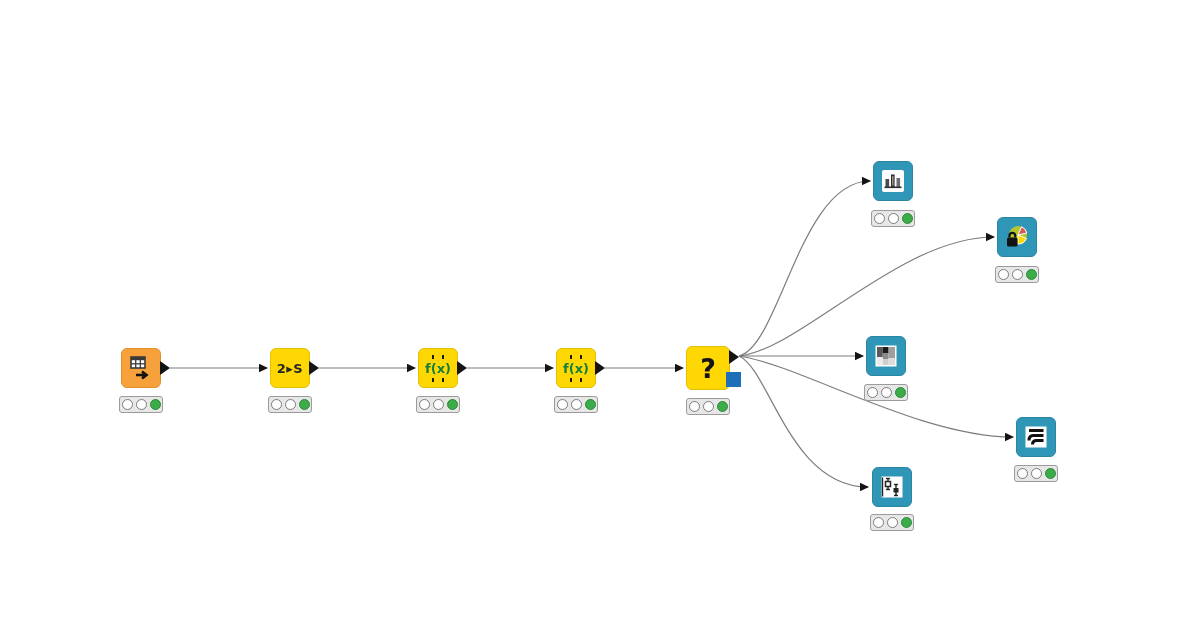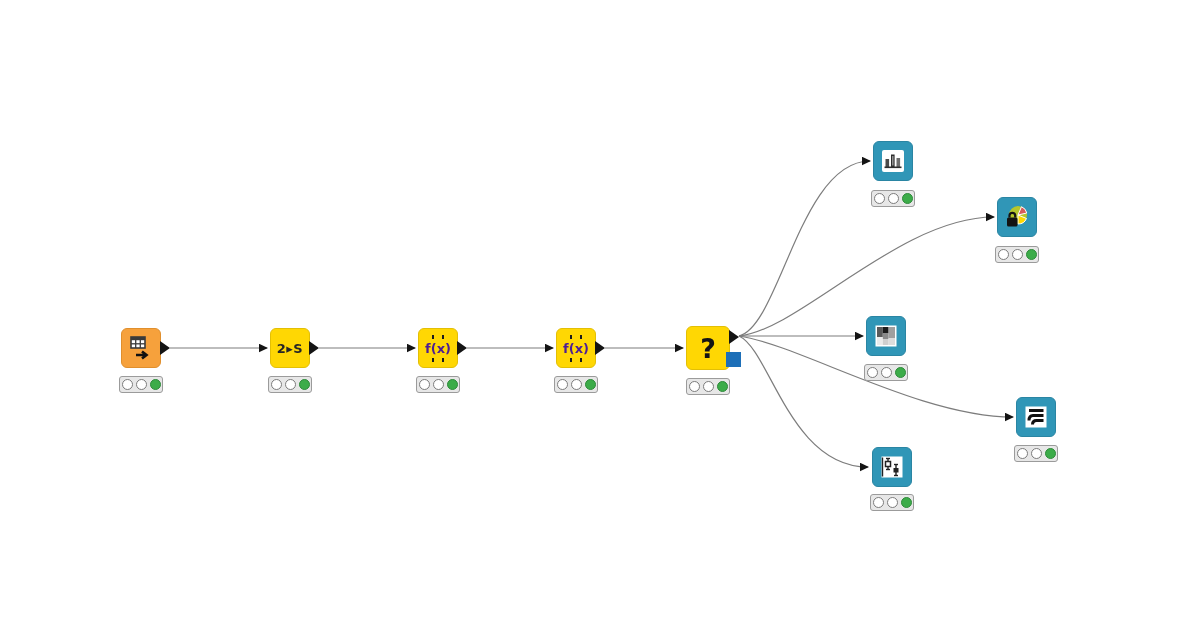--- a/index.html
+++ b/index.html
@@ -1,37 +1,37 @@
 <!DOCTYPE html>
 <html><head>
 <meta charset="utf-8">
 <style>
   html,body{margin:0;padding:0;background:#ffffff;font-family:"DejaVu Sans",sans-serif;}
-  .canvas{position:relative;width:1200px;height:536px;background:#ffffff;overflow:hidden;}
+  .canvas{position:relative;width:1200px;height:536px;background:#ffffff;overflow:hidden;margin-top:20px;}
 
   .wires{position:absolute;left:0;top:0;}
 
   .node{position:absolute;width:40px;height:40px;border-radius:6px;
         display:flex;align-items:center;justify-content:center;box-sizing:border-box;}
   .node.orange{background:#F6A13C;border:1px solid #E08F2D;}
   .node.yellow{background:#FFD703;border:1px solid #E3BF05;}
   .node.teal{background:#3096B7;border:1px solid #2A85A3;}
   .node.big{width:44px;height:44px;}
 
   .out-port{position:absolute;right:-10px;top:50%;margin-top:-7px;width:0;height:0;
             border-top:7px solid transparent;border-bottom:7px solid transparent;
             border-left:10px solid #141414;}
   .out-port.top{top:3px;margin-top:0;}
 
   .blue-port{position:absolute;width:15px;height:15px;background:#1D6FB8;}
 
   .glyph{font-weight:bold;color:#262626;line-height:1;}
   .glyph.n2s{font-size:13px;letter-spacing:0.5px;}
   .glyph.qmark{font-size:27px;color:#141414;}
-  .fx-wrap{position:relative;font-weight:bold;font-size:13px;color:#4c1d95;line-height:1;}
+  .fx-wrap{position:relative;font-weight:bold;font-size:13px;color:#15803d;line-height:1;}
   .fx-wrap::before,.fx-wrap::after{content:"";position:absolute;left:50%;transform:translateX(-50%);
       width:8px;height:4px;border-left:2px solid #1c1c1c;border-right:2px solid #1c1c1c;}
   .fx-wrap::before{top:-7px;}
   .fx-wrap::after{bottom:-7px;}
 
   .tl{position:absolute;width:44px;height:17px;background:#E7E7E7;border:1px solid #9B9B9B;
       border-radius:3px;display:flex;align-items:center;justify-content:center;gap:3px;box-sizing:border-box;}
   .dot{width:11px;height:11px;border-radius:50%;background:#ffffff;border:1px solid #7C7C7C;box-sizing:border-box;}
   .dot.green{background:#3CAC49;border-color:#2E8A3A;}
 

